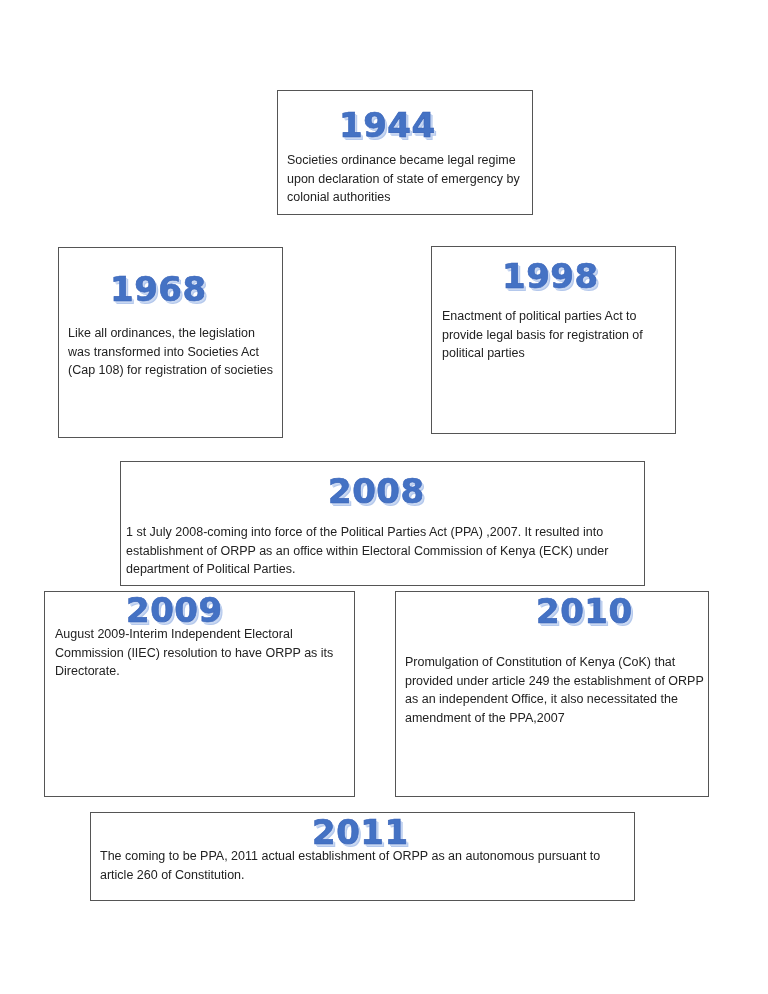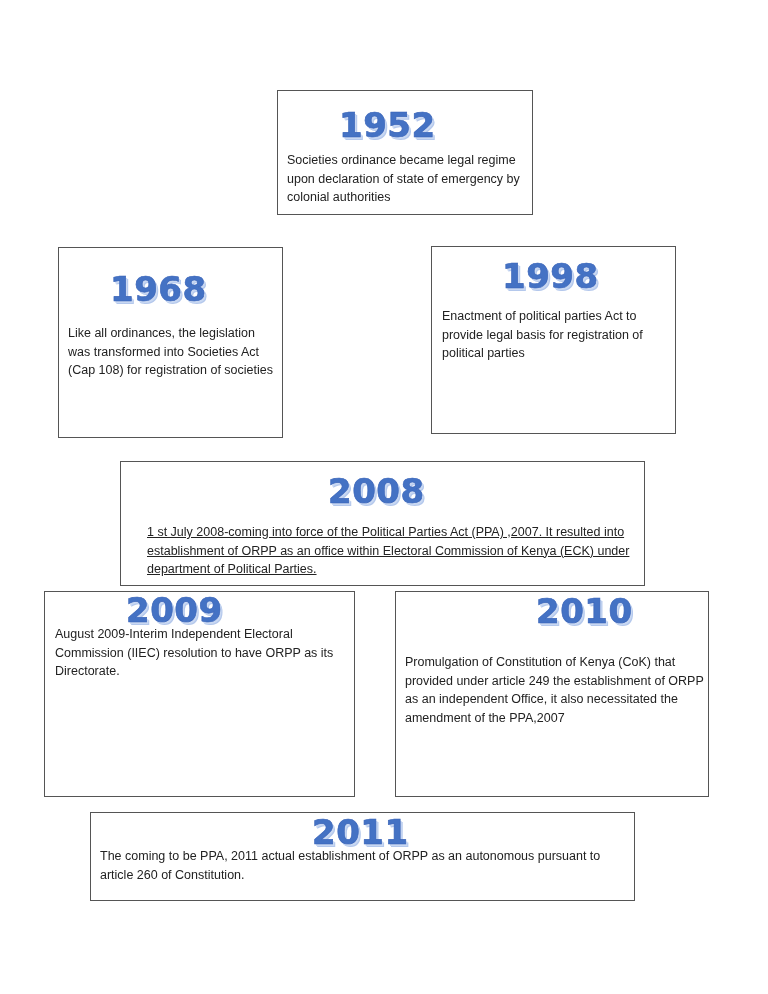--- a/index.html
+++ b/index.html
@@ -32,40 +32,40 @@
       line-height: 18.5px;
       color: #222;
     }
     .body p { margin: 0 0 9px 0; }
     .body p:last-child { margin-bottom: 0; }
   </style>
 </head>
 <body>
 
 <div class="box" style="left:277px; top:90px; width:256px; height:125px;"></div>
-<div class="year" style="left:339px; top:107px;">1952</div>
+<div class="year" style="left:339px; top:107px;">1944</div>
 <div class="body" style="left:287px; top:151px; width:240px;">
   <p>Societies ordinance became legal regime upon declaration of state of emergency by colonial authorities</p>
 </div>
 
 <div class="box" style="left:58px; top:247px; width:225px; height:191px;"></div>
 <div class="year" style="left:110px; top:271px;">1968</div>
 <div class="body" style="left:68px; top:324px; width:212px;">
   <p>Like all ordinances, the legislation was transformed into Societies Act (Cap 108) for registration of societies</p>
 </div>
 
 <div class="box" style="left:431px; top:246px; width:245px; height:188px;"></div>
 <div class="year" style="left:502px; top:258px;">1998</div>
 <div class="body" style="left:442px; top:307px; width:232px;">
   <p>Enactment of political parties Act to provide legal basis for registration of political parties</p>
 </div>
 
 <div class="box" style="left:120px; top:461px; width:525px; height:125px;"></div>
 <div class="year" style="left:328px; top:473px;">2008</div>
-<div class="body" style="left:147px; top:523px; width:510px;text-decoration:underline;">
+<div class="body" style="left:126px; top:523px; width:510px;">
   <p>1 st July 2008-coming into force of the Political Parties Act (PPA) ,2007. It resulted into establishment of ORPP as an office within Electoral Commission of Kenya (ECK) under department of Political Parties.</p>
 </div>
 
 <div class="box" style="left:44px; top:591px; width:311px; height:206px;"></div>
 <div class="year" style="left:126px; top:592px;">2009</div>
 <div class="body" style="left:55px; top:625px; width:298px;">
   <p>August 2009-Interim Independent Electoral Commission (IIEC) resolution to have ORPP as its Directorate.</p>
 </div>
 
 <div class="box" style="left:395px; top:591px; width:314px; height:206px;"></div>

